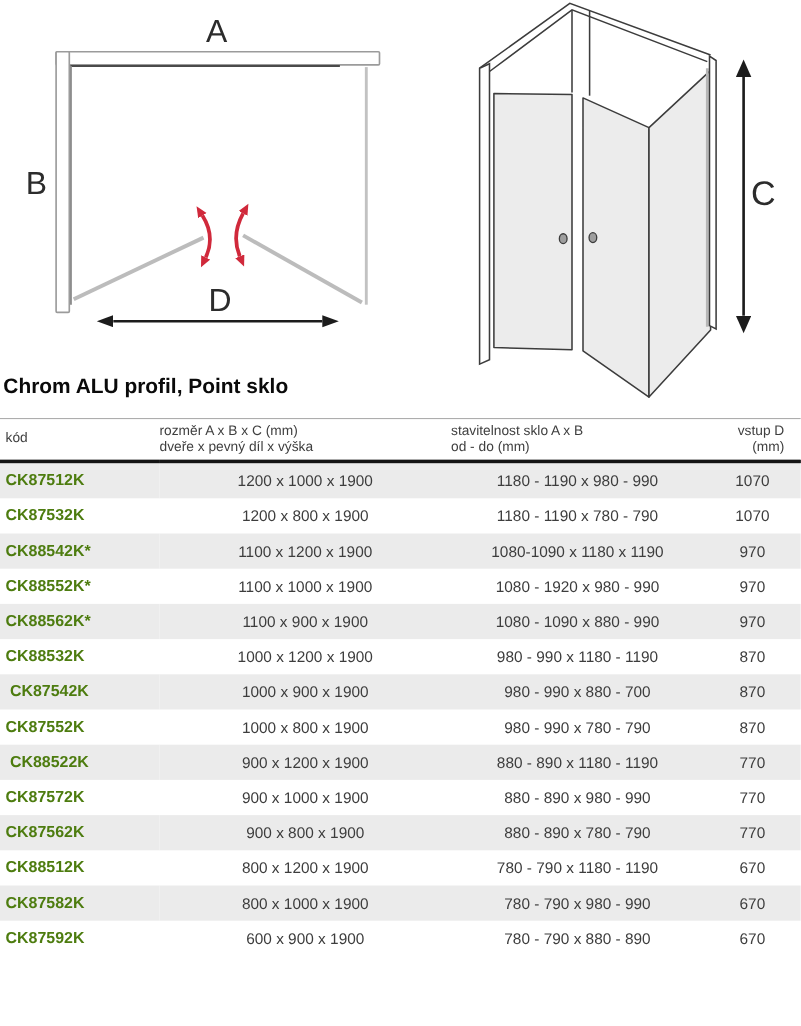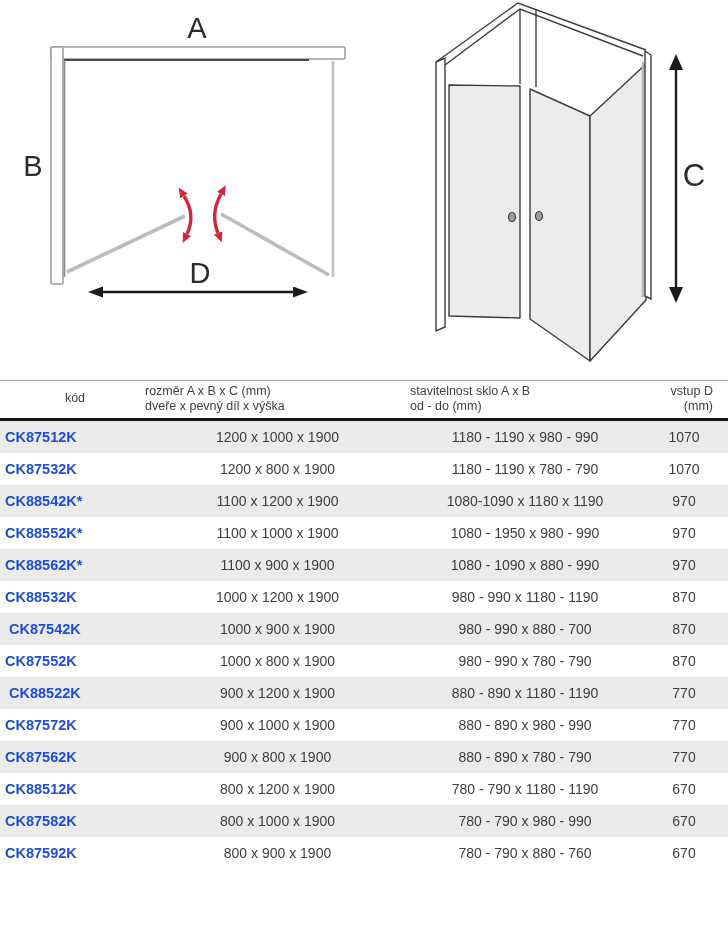--- a/index.html
+++ b/index.html
@@ -33,29 +33,29 @@
   .black-head{fill:#1c1c1c;}
   .dim-line{stroke:#1c1c1c;stroke-width:2.4;fill:none;}
 
   .table-wrap{border-top:1px solid #adadad;}
   table{width:728px;border-collapse:collapse;table-layout:fixed;}
   col.c1{width:145px;}col.c2{width:265px;}col.c3{width:230px;}col.c4{width:88px;}
   thead th{
     font-weight:normal;font-size:12.5px;color:#3f3f3f;line-height:1.18;
     padding:3px 0 4px;border-bottom:3px solid #141414;text-align:left;vertical-align:middle;
   }
-  thead th.h1{text-align:center;padding-left:5px;}
+  thead th.h1{text-align:left;padding-left:5px;}
   thead th.h4{text-align:right;padding-right:15px;}
   tbody td{
     height:32px;padding:0;font-size:14px;color:#3d3d3d;text-align:center;
     vertical-align:middle;
   }
   tbody td:first-child{
     text-align:left;padding-left:5px;font-weight:bold;font-size:14.5px;
-    color:#1d4ed8;white-space:pre;
+    color:#4d7c0f;white-space:pre;
   }
   tbody tr:nth-child(odd){background:var(--stripe);}
 </style>
 </head>
 <body>
 
 <div class="diagrams">
 
   <svg id="svg-left" width="364" height="383" viewBox="0 0 364 383" xmlns="http://www.w3.org/2000/svg">
     <defs>
@@ -105,20 +105,21 @@
     <line x1="279" y1="62" x2="279" y2="297" stroke="#b6b6b6" stroke-width="2.5"></line>
     <polygon class="frame3d" points="281,51 287,55 287,299 281,296"></polygon>
 
     <ellipse cx="148" cy="217" rx="3.5" ry="4.5" fill="#9e9e9e" stroke="#3c3c3c" stroke-width="1.2"></ellipse>
     <ellipse cx="175" cy="216" rx="3.5" ry="4.5" fill="#9e9e9e" stroke="#3c3c3c" stroke-width="1.2"></ellipse>
 
     <line class="dim-line" x1="312" y1="70" x2="312" y2="287" stroke-width="2.6" marker-start="url(#mk-black-big)" marker-end="url(#mk-black-big)"></line>
     <text class="dim-label label-c" x="330" y="186" text-anchor="middle">C</text>
   </svg>
 
+  <h1 class="page-title">Chrom ALU profil, Point sklo</h1>
 </div>
 
 <div class="table-wrap">
   <table>
     <colgroup>
       <col class="c1">
         <col class="c2">
         <col class="c3">
         <col class="c4">
     </colgroup>
@@ -155,21 +156,21 @@
         </tr>
         <tr>
           <td>CK88542K*</td>
           <td>1100 x 1200 x 1900</td>
           <td>1080-1090 x 1180 x 1190</td>
           <td>970</td>
         </tr>
         <tr>
           <td>CK88552K*</td>
           <td>1100 x 1000 x 1900</td>
-          <td>1080 - 1950 x 980 - 990</td>
+          <td>1080 - 1920 x 980 - 990</td>
           <td>970</td>
         </tr>
         <tr>
           <td>CK88562K*</td>
           <td>1100 x 900 x 1900</td>
           <td>1080 - 1090 x 880 - 990</td>
           <td>970</td>
         </tr>
         <tr>
           <td>CK88532K</td>
@@ -214,19 +215,19 @@
           <td>670</td>
         </tr>
         <tr>
           <td>CK87582K</td>
           <td>800 x 1000 x 1900</td>
           <td>780 - 790 x 980 - 990</td>
           <td>670</td>
         </tr>
         <tr>
           <td>CK87592K</td>
-          <td>800 x 900 x 1900</td>
-          <td>780 - 790 x 880 - 760</td>
+          <td>600 x 900 x 1900</td>
+          <td>780 - 790 x 880 - 890</td>
           <td>670</td>
         </tr>
       </tbody>
   </table>
 </div>
 
 </body></html>

